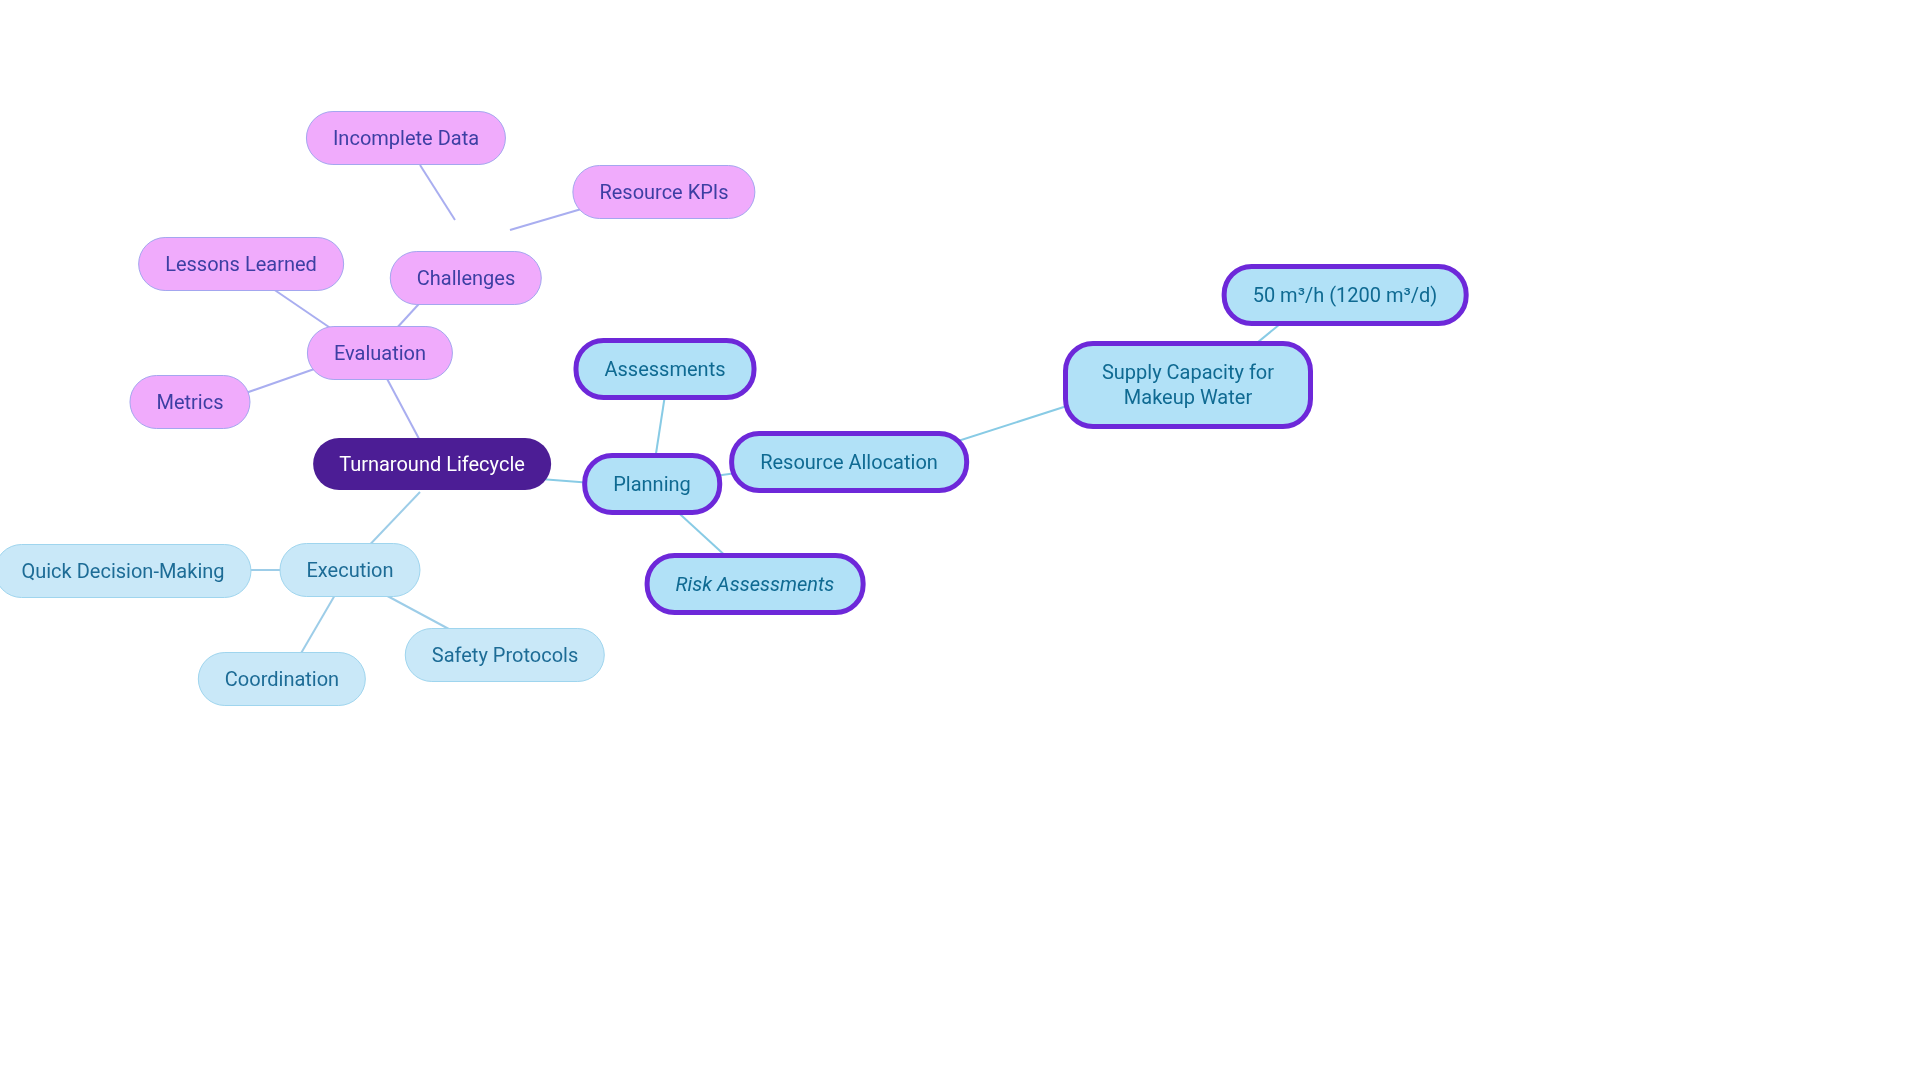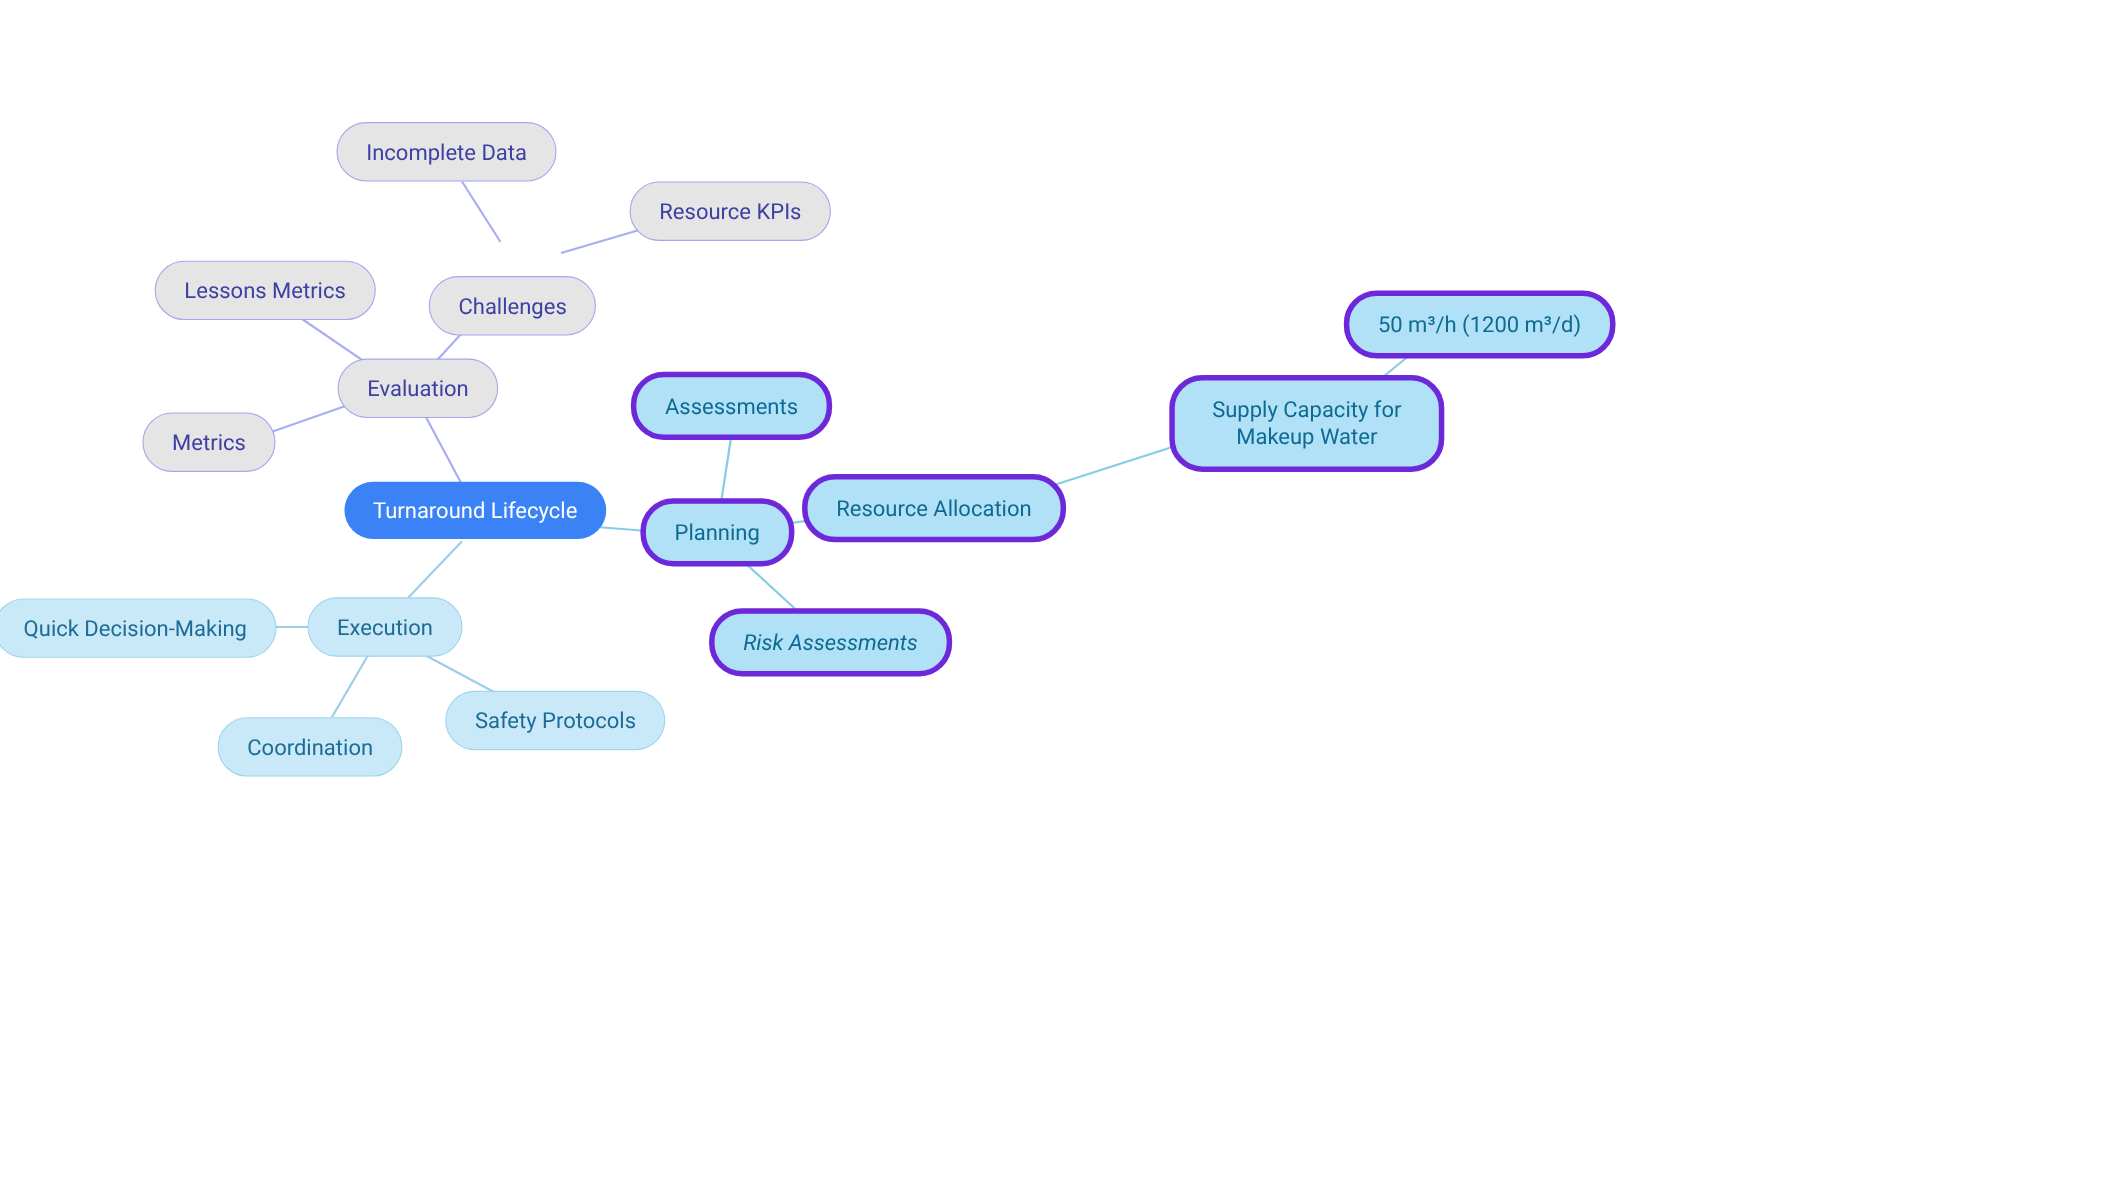--- a/index.html
+++ b/index.html
@@ -31,37 +31,37 @@
     padding: 14px 26px;
     font-size: 20px;
     text-align: center;
     white-space: nowrap;
     box-sizing: border-box;
     display: flex;
     align-items: center;
     justify-content: center;
   }
   .root {
-    background: #3b82f6;
+    background: #4c1d95;
     color: #ffffff;
     border: none;
     font-size: 20px;
   }
   .blue {
     background: #b1e1f7;
     border: 5px solid #6d28d9;
     color: #0f6a92;
   }
   .blue-l {
     background: #c9e8f8;
     border: 1px solid #9fd5ee;
     color: #1d6c96;
   }
   .purple {
-    background: #e5e5e5;
+    background: #f0abfc;
     border: 1px solid #a4a6ef;
     color: #3d3fa3;
   }
   .wrap {
     white-space: normal;
     width: 250px;
     line-height: 1.25;
     margin-left: 45px;
   }
 </style>
@@ -105,19 +105,19 @@
 <div class="node blue" style="left:755px; top:584px;font-style:italic;">Risk Assessments</div>
 <div class="node blue wrap" style="left:1143px; top:385px;">Supply Capacity for Makeup Water</div>
 <div class="node blue" style="left:1345px; top:295px;">50 m³/h (1200 m³/d)</div>
 
 <div class="node blue-l" style="left:350px; top:570px;">Execution</div>
 <div class="node blue-l" style="left:123px; top:571px;">Quick Decision-Making</div>
 <div class="node blue-l" style="left:282px; top:679px;">Coordination</div>
 <div class="node blue-l" style="left:505px; top:655px;">Safety Protocols</div>
 
 <div class="node purple" style="left:380px; top:353px;text-align:right;">Evaluation</div>
-<div class="node purple" style="left:241px; top:264px;">Lessons Metrics</div>
+<div class="node purple" style="left:241px; top:264px;">Lessons Learned</div>
 <div class="node purple" style="left:190px; top:402px;">Metrics</div>
 <div class="node purple" style="left:466px; top:247px;margin-top:31px;">Challenges</div>
 <div class="node purple" style="left:406px; top:138px;">Incomplete Data</div>
 <div class="node purple" style="left:664px; top:192px;">Resource KPIs</div>
 
 </div>
 
 </body></html>

